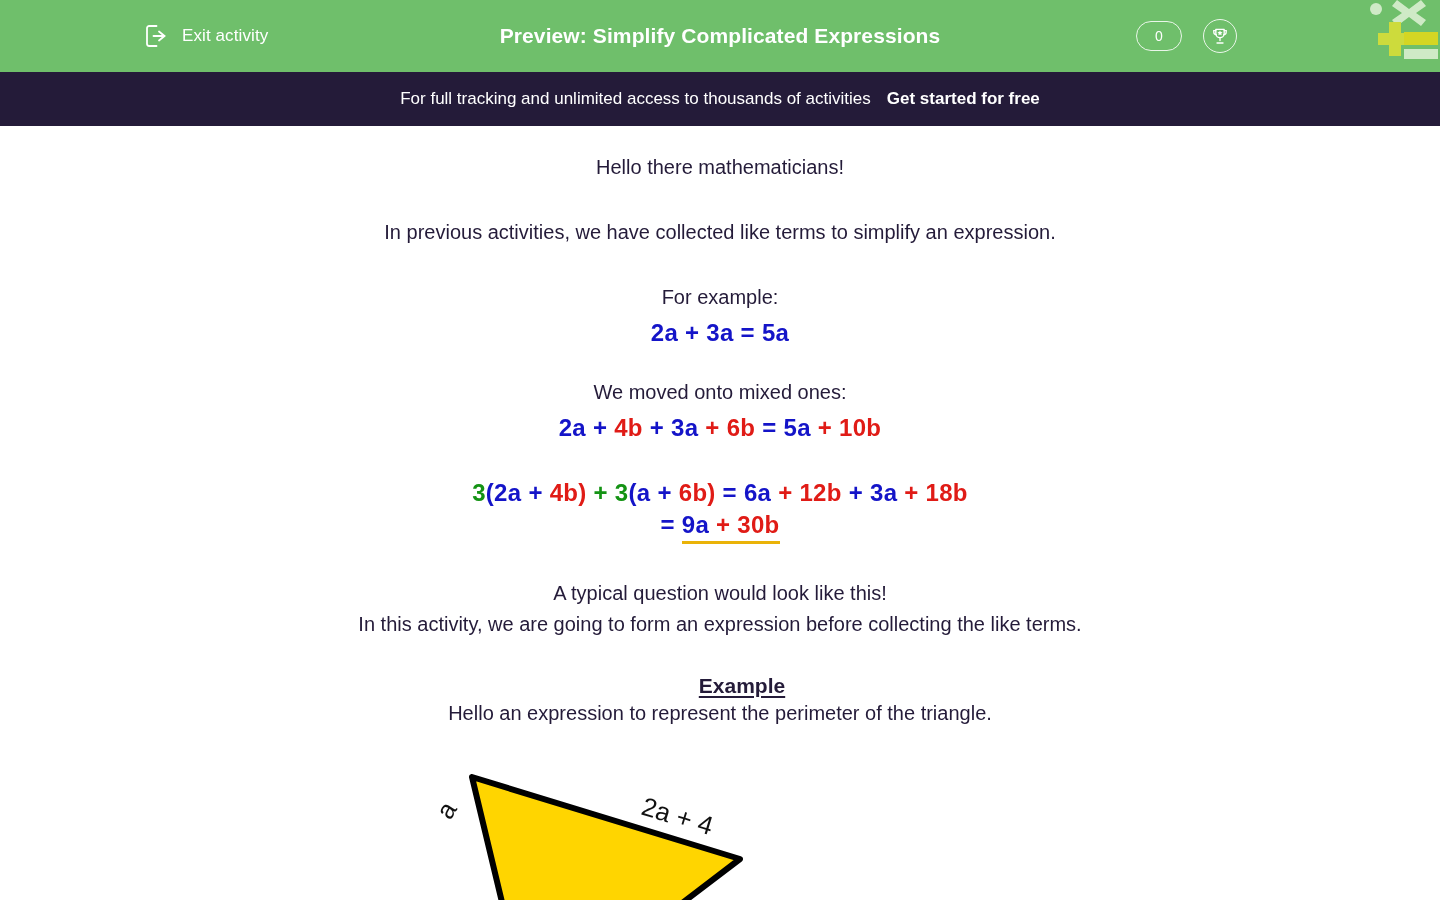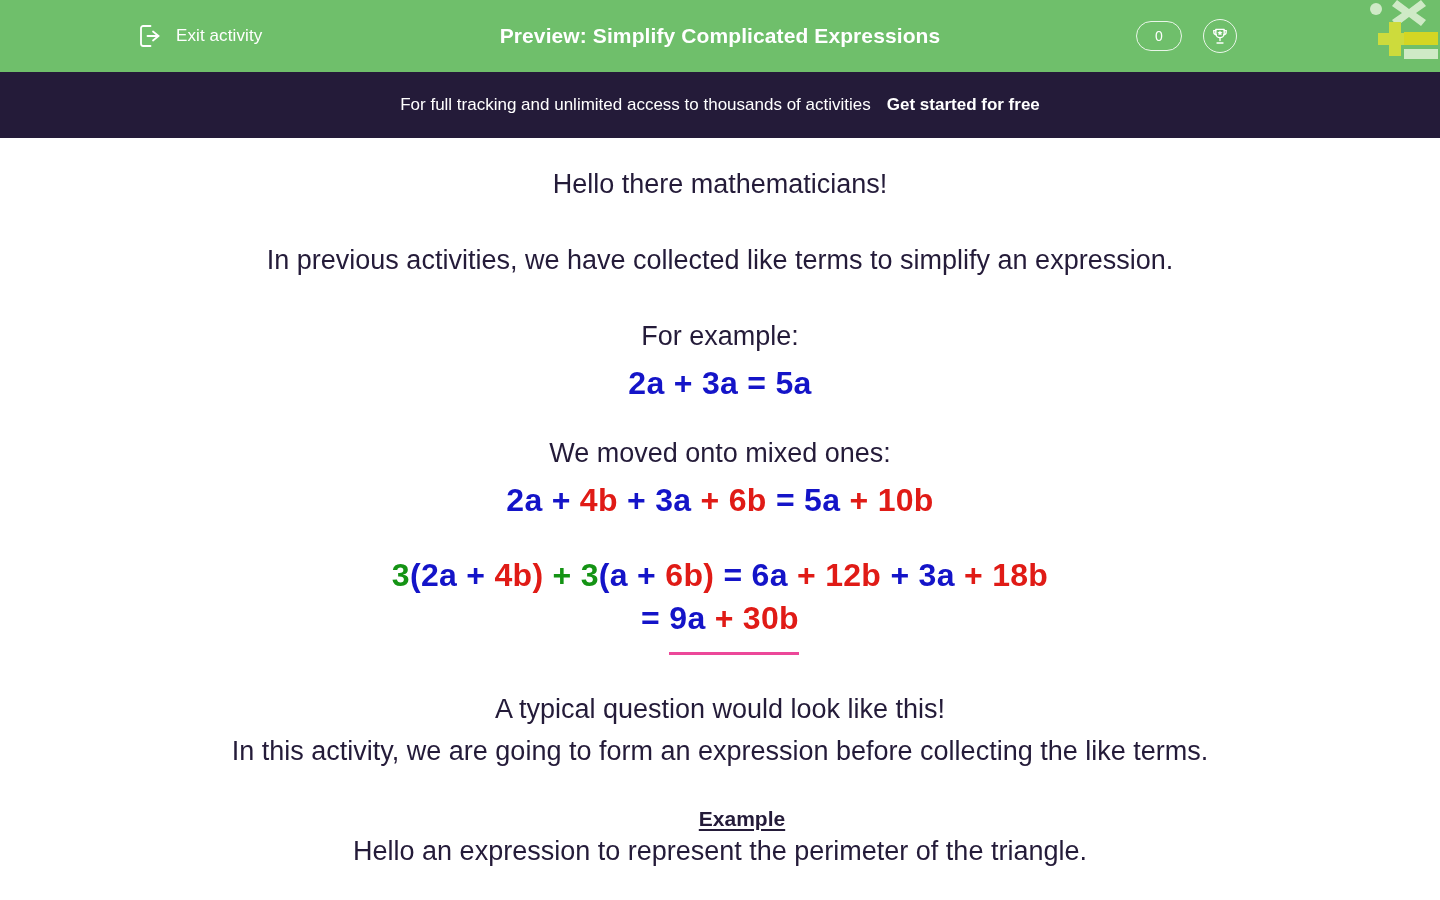--- a/index.html
+++ b/index.html
@@ -15,21 +15,21 @@
   .app-header{
     position:relative;
     height:72px;
     background:#6fbf6b;
     display:flex;
     align-items:center;
     overflow:hidden;
   }
   .exit-activity{
     position:absolute;
-    left:136px;
+    left:142px;
     top:0;
     height:72px;
     display:flex;
     align-items:center;
     gap:12px;
     cursor:pointer;
     background:none;
     border:none;
     color:#ffffff;
   }
@@ -83,21 +83,21 @@
   .deco-dot{ left:1370px; top:3px; width:12px; height:12px; border-radius:50%; background:#cfeac6; }
   .deco-x{ left:1392px; top:0px; width:34px; height:26px; }
   .deco-plus{ left:1378px; top:22px; width:34px; height:34px; }
   .deco-plus .pv{ position:absolute; left:11px; top:0; width:12px; height:34px; background:#cddb3c; }
   .deco-plus .ph{ position:absolute; left:0; top:11px; width:34px; height:12px; background:#cddb3c; }
   .deco-rect1{ left:1404px; top:32px; width:34px; height:13px; background:#d4d623; }
   .deco-rect2{ left:1404px; top:49px; width:34px; height:10px; background:#cfeac6; }
 
   
   .promo-banner{
-    height:66px;
+    height:54px;
     background:#241b39;
     display:flex;
     align-items:center;
     justify-content:center;
     color:#ffffff;
     font-size:17px;
   }
   .promo-text{ font-weight:400; }
   .promo-cta{
     font-weight:700;
@@ -106,41 +106,41 @@
     margin-left:16px;
     cursor:pointer;
   }
 
   
   .content{
     padding-top:26px;
     text-align:center;
   }
   .para{
-    font-size:27px;
+    font-size:20px;
     font-weight:400;
     color:#241b39;
     line-height:1.55;
   }
   .spacer-28{ height:28px; }
   .spacer-34{ height:34px; }
 
   .math{
-    font-size:32px;
+    font-size:24px;
     font-weight:700;
     letter-spacing:.3px;
     line-height:1.35;
   }
   .math.small-gap{ margin-top:4px; }
   .c-blue{ color:#1414c8; }
 
   .underlined-result{
     display:inline-block;
-    border-bottom:3px solid #ec4899;
-    padding-bottom:16px;
+    border-bottom:3px solid #eab308;
+    padding-bottom:2px;
     line-height:1.1;
   }
 
   .example-heading{
     font-size:21px;
     font-weight:700;
     text-decoration:underline;
     text-underline-offset:3px;
     color:#241b39;
     padding-left:44px;

